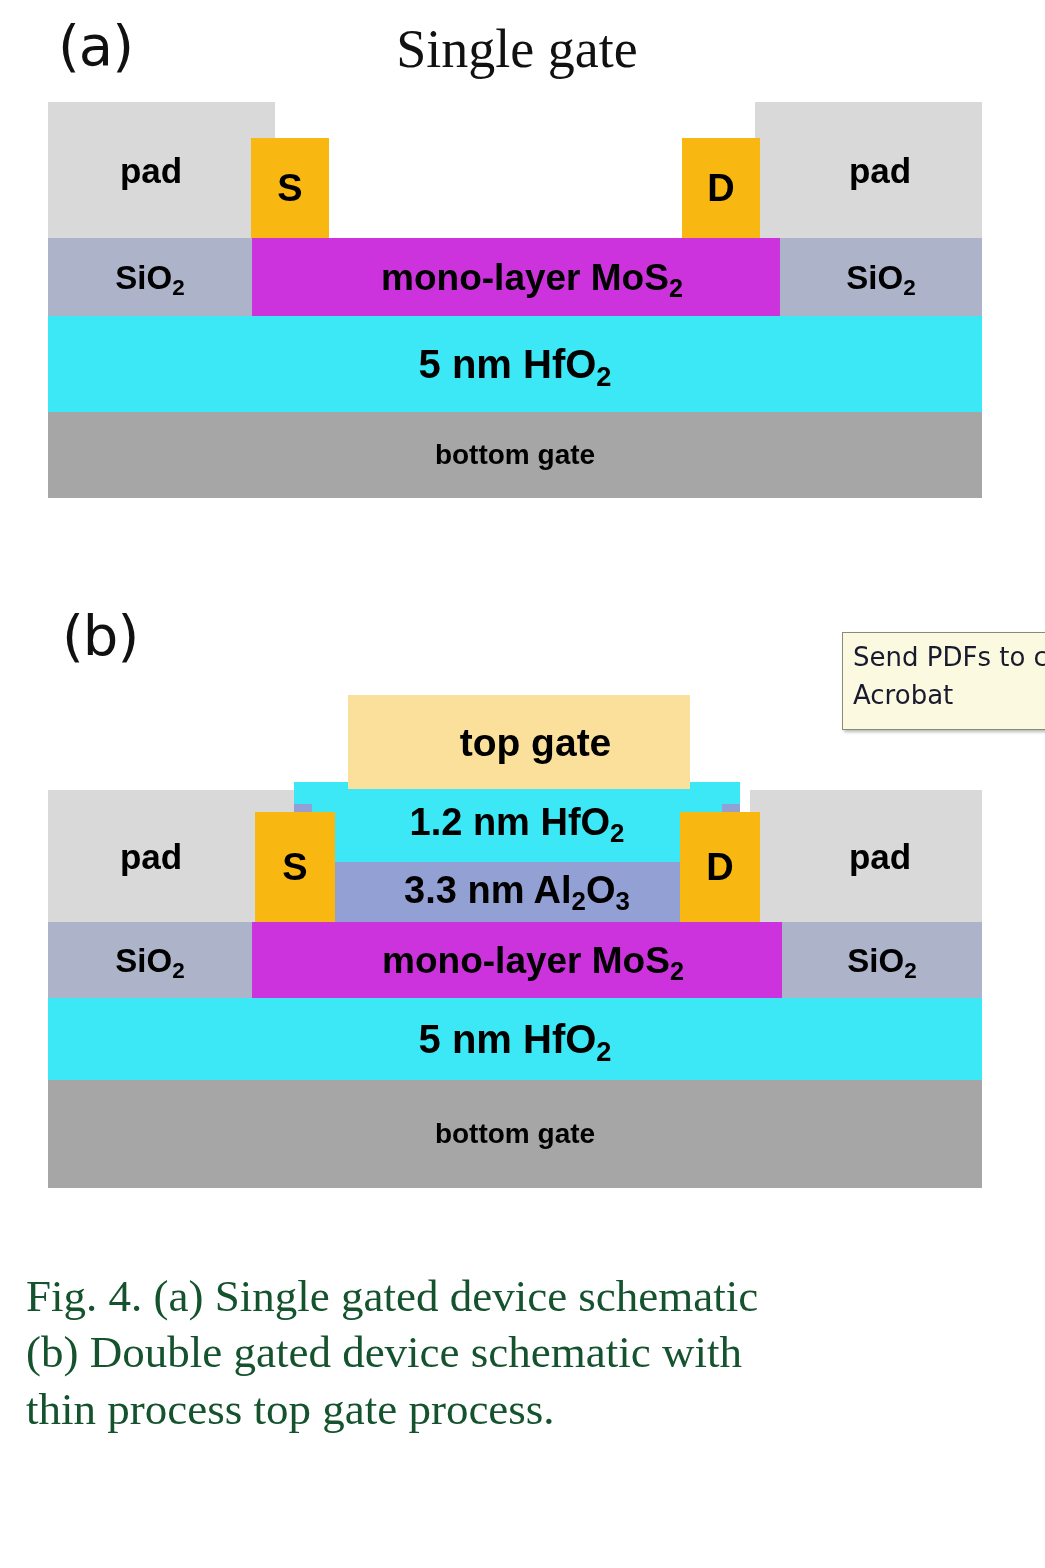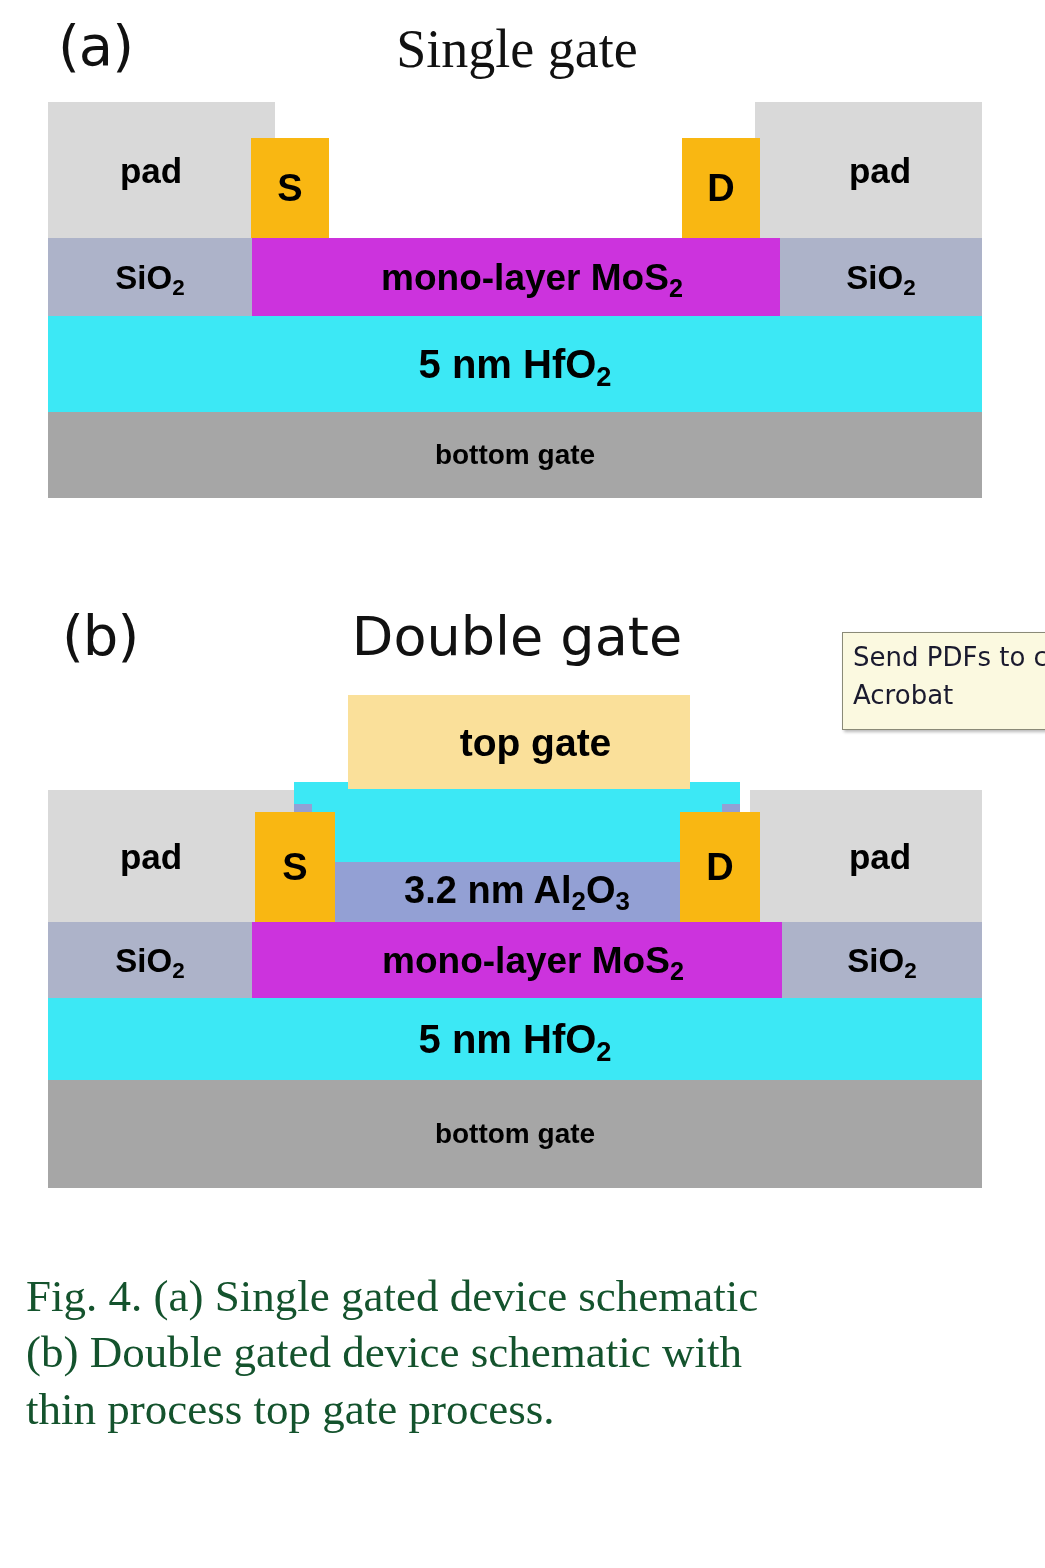--- a/index.html
+++ b/index.html
@@ -147,21 +147,20 @@
     <div class="layer-text t-sd" style="left:682px; top:138px; width:78px; height:100px;">
       <span>D</span>
     </div>
 
   </div>
 
   <div class="abs" style="left:0; top:0; width:1045px; height:1210px;">
 
     <div class="panel-label abs" style="left:62px; top:608px;">(b)</div>
 
-    <div class="panel-title abs" style="left:253px; top:610px; width:528px;">Double gate</div>
 
     <div class="layer" style="left:48px; top:1080px; width:934px; height:108px; background:#a6a6a6;"></div>
     <div class="layer-text t-bg" style="left:48px; top:1080px; width:934px; height:108px;">
       <span>bottom gate</span>
     </div>
 
     <div class="layer" style="left:48px; top:998px; width:934px; height:82px; background:#3ce8f5;"></div>
     <div class="layer-text t-hfo2" style="left:48px; top:998px; width:934px; height:82px;">
       <span><span>5 nm HfO</span><sub>2</sub></span>
     </div>
@@ -192,22 +191,25 @@
     </div>
 
     <div class="layer" style="left:294px; top:790px; width:446px; height:132px; background:#93a0d4;"></div>
 
     <div class="layer" style="left:312px; top:782px; width:410px; height:80px; background:#3ce8f5;"></div>
 
     <div class="layer" style="left:294px; top:782px; width:28px; height:22px; background:#3ce8f5;"></div>
     <div class="layer" style="left:712px; top:782px; width:28px; height:22px; background:#3ce8f5;"></div>
     <div class="layer" style="left:322px; top:782px; width:390px; height:80px; background:#3ce8f5;"></div>
 
+    <div class="layer-text t-thin" style="left:312px; top:786px; width:410px; height:72px;">
+      <span><span>1.2 nm HfO</span><sub>2</sub></span>
+    </div>
     <div class="layer-text t-thin" style="left:294px; top:858px; width:446px; height:64px;">
-      <span><span>3.2 nm Al</span><sub>2</sub><span>O</span><sub>3</sub></span>
+      <span><span>3.3 nm Al</span><sub>2</sub><span>O</span><sub>3</sub></span>
     </div>
 
     <div class="layer" style="left:255px; top:812px; width:80px; height:110px; background:#f9b712;"></div>
     <div class="layer-text t-sd" style="left:255px; top:812px; width:80px; height:110px;">
       <span>S</span>
     </div>
 
     <div class="layer" style="left:680px; top:812px; width:80px; height:110px; background:#f9b712;"></div>
     <div class="layer-text t-sd" style="left:680px; top:812px; width:80px; height:110px;">
       <span>D</span>

